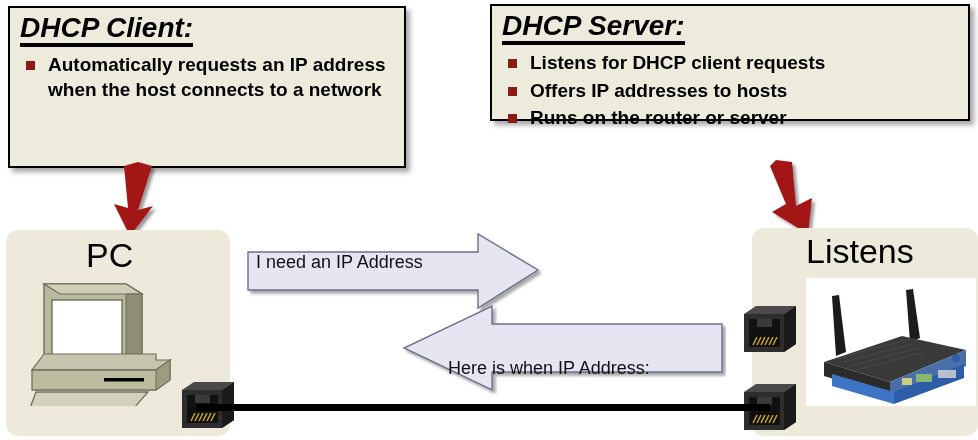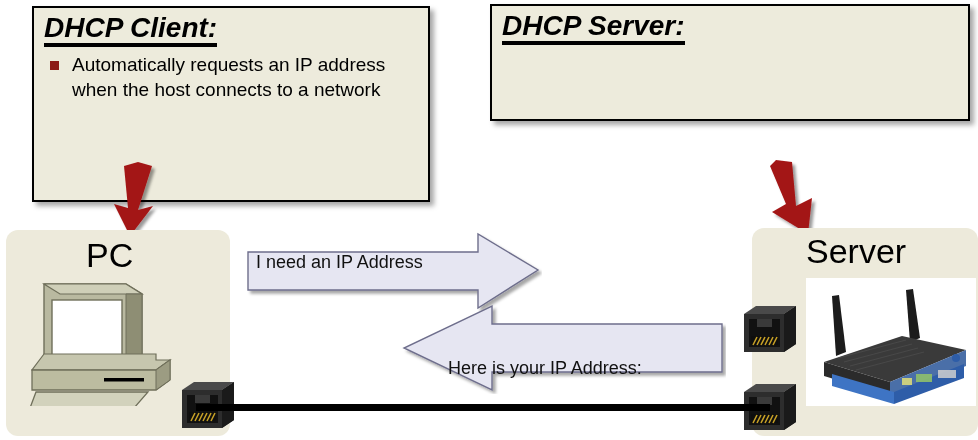--- a/index.html
+++ b/index.html
@@ -37,37 +37,37 @@
     white-space: nowrap;
   }
   .callout-list {
     list-style: none;
     margin: 0;
     padding: 0 8px 0 12px;
   }
   .callout-list li {
     position: relative;
     padding-left: 26px;
-    font-weight: normal;
+    font-weight: bold;
     font-size: 19px;
     color: #000000;
     line-height: 1.30;
     margin-bottom: 3px;
   }
   .callout-list li .bullet {
     position: absolute;
     left: 4px;
     top: 8px;
     width: 9px;
     height: 9px;
     background: #8C1A17;
     display: block;
   }
 
-  #box-client { left: 8px;  top: 6px;  width: 398px; height: 196px; margin-left: 24px; }
+  #box-client { left: 8px;  top: 6px;  width: 398px; height: 162px; }
   #box-server { left: 490px; top: 4px; width: 480px; height: 117px; }
 
   
   .red-arrow { position: absolute; }
 
   
   .panel {
     position: absolute;
     background: #EDEADB;
     border-radius: 12px;
@@ -122,20 +122,34 @@
     <ul class="callout-list">
       <li>
         <span class="bullet"></span>
         <span>Automatically requests an IP address when the host connects to a network</span>
       </li>
     </ul>
   </div>
 
   <div class="callout" id="box-server">
     <div class="callout-title">DHCP Server:</div>
+    <ul class="callout-list">
+      <li>
+        <span class="bullet"></span>
+        <span>Listens for DHCP client requests</span>
+      </li>
+      <li>
+        <span class="bullet"></span>
+        <span>Offers IP addresses to hosts</span>
+      </li>
+      <li>
+        <span class="bullet"></span>
+        <span>Runs on the router or server</span>
+      </li>
+    </ul>
   </div>
 
   <svg class="red-arrow" style="left:108px; top:162px;" width="70" height="78">
     <defs>
       <filter id="sh1" x="-50%" y="-50%" width="220%" height="220%">
         <feDropShadow dx="3" dy="3" stdDeviation="1.8" flood-color="#000000" flood-opacity="0.4"></feDropShadow>
       </filter>
     </defs>
     <polygon points="30,0 44,4 30,48 45,44 22,74 6,42 20,46 16,4" fill="#A31515" filter="url(#sh1)"></polygon>
   </svg>
@@ -173,21 +187,21 @@
       <line x1="13" y1="45" x2="17" y2="37"></line>
       <line x1="17" y1="45" x2="21" y2="37"></line>
       <line x1="21" y1="45" x2="25" y2="37"></line>
       <line x1="25" y1="45" x2="29" y2="37"></line>
       <line x1="29" y1="45" x2="33" y2="37"></line>
       <line x1="33" y1="45" x2="37" y2="37"></line>
     </g>
   </svg>
 
   <div class="panel" id="panel-router"></div>
-  <div class="panel-label" id="label-router">Server</div>
+  <div class="panel-label" id="label-router">Listens</div>
 
   <svg class="dev-img" style="left:806px; top:278px;" width="170" height="128">
     <rect x="0" y="0" width="170" height="128" fill="#FFFFFF"></rect>
 
     <path d="M30 78 L26 18 L33 17 L40 74 Z" fill="#1C1C1C"></path>
     <path d="M104 64 L100 12 L107 11 L114 60 Z" fill="#1C1C1C"></path>
 
     <polygon points="18,84 96,58 160,72 84,104" fill="#3A3A3A"></polygon>
     <polygon points="18,84 84,104 84,118 18,98" fill="#2B2B2B"></polygon>
     <polygon points="84,104 160,72 160,88 84,118" fill="#4A6FA8"></polygon>
@@ -251,17 +265,17 @@
       </filter>
     </defs>
     <polygon points="2,20 232,20 232,2 292,38 232,76 232,58 2,58" fill="#E6E6F2" stroke="#6E6E8C" stroke-width="1.4" filter="url(#msh)"></polygon>
   </svg>
   <div class="msg-text" id="msg-req-text">I need an IP Address</div>
 
   <svg class="msg" style="left:400px; top:302px;" width="326" height="92">
     <polygon points="322,22 92,22 92,4 4,46 92,88 92,70 322,70" fill="#E6E6F2" stroke="#6E6E8C" stroke-width="1.4" filter="url(#msh)"></polygon>
   </svg>
   <div class="msg-text" id="msg-reply-text">
-    <div>Here is your IP Address:</div>
+    <div>Here is when IP Address:</div>
     
   </div>
 
 </div>
 
 </body></html>

